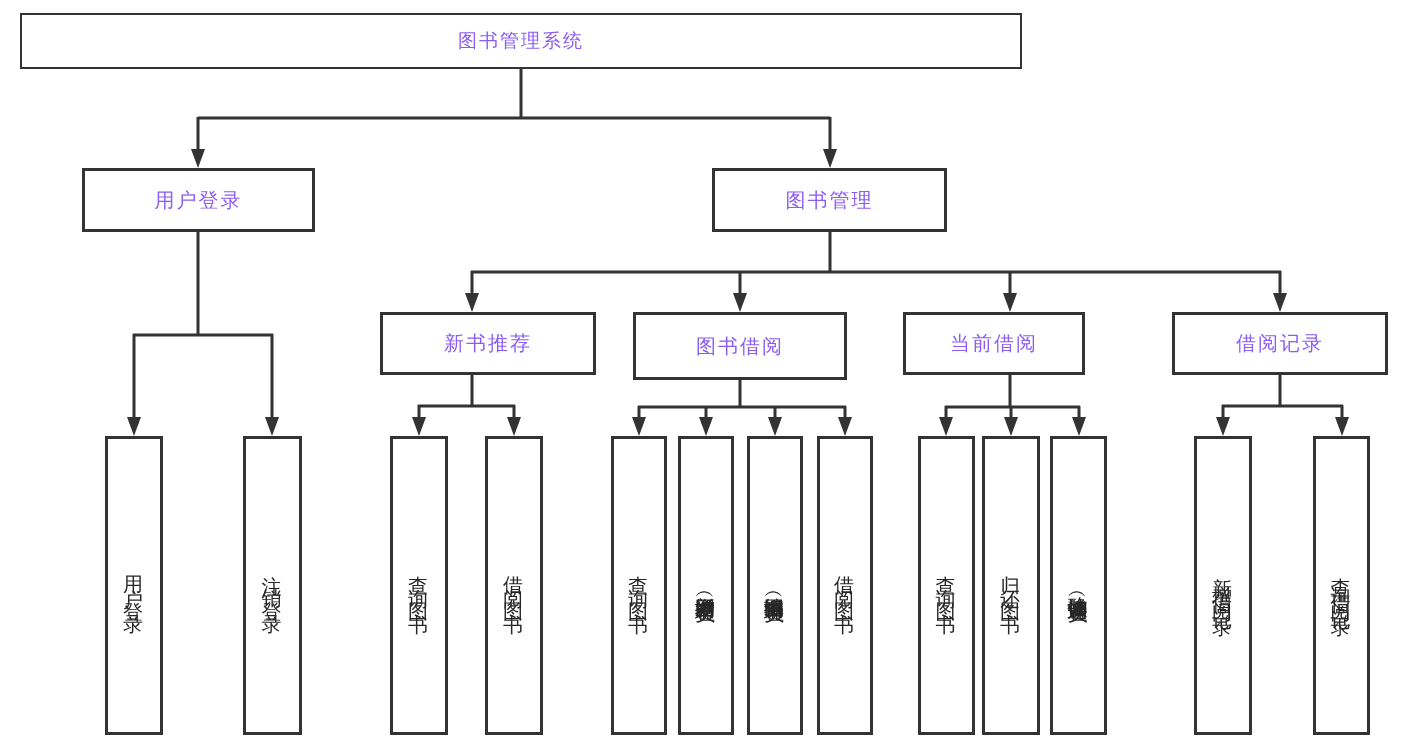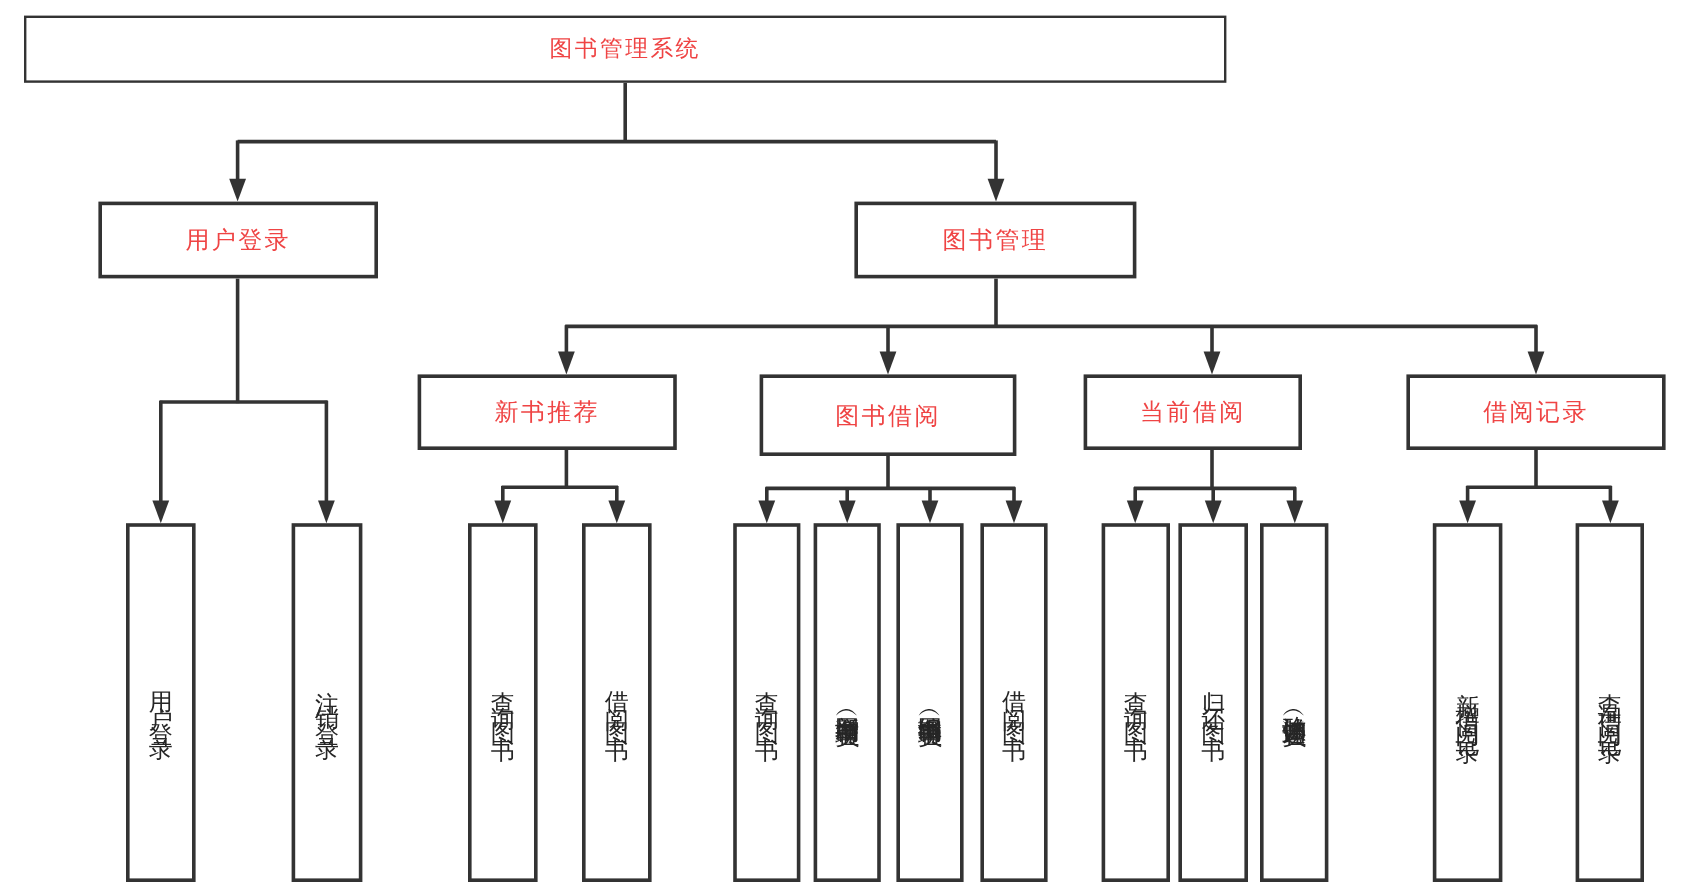--- a/index.html
+++ b/index.html
@@ -19,21 +19,21 @@
     left: 0; top: 0;
     width: 1405px; height: 747px;
   }
   .node {
     position: absolute;
     background: #ffffff;
     border: 3px solid #333333;
     display: flex;
     align-items: center;
     justify-content: center;
-    color: #ef4444;
+    color: #8b5cf6;
     font-size: 20px;
     letter-spacing: 2px;
     z-index: 2;
     font-family: Liberation Mono, monospace;
   }
   .node.root {
     border-width: 2px;
     left: 20px; top: 13px; width: 1002px; height: 56px;
     font-size: 19px;
   }
@@ -143,21 +143,21 @@
       <line x1="1342" y1="405" x2="1342" y2="421"></line>
       <polygon points="1335,417 1349,417 1342,436"></polygon>
     </g>
   </svg>
 
   <div class="node root">图书管理系统</div>
 
   <div class="node" style="left:82px; top:168px; width:233px; height:64px;">用户登录</div>
   <div class="node" style="left:712px; top:168px; width:235px; height:64px;">图书管理</div>
 
-  <div class="node" style="left:348px; top:312px; width:216px; height:63px;">新书推荐</div>
+  <div class="node" style="left:380px; top:312px; width:216px; height:63px;">新书推荐</div>
   <div class="node" style="left:633px; top:312px; width:214px; height:68px;">图书借阅</div>
   <div class="node" style="left:903px; top:312px; width:182px; height:63px;">当前借阅</div>
   <div class="node" style="left:1172px; top:312px; width:216px; height:63px;">借阅记录</div>
 
   <div class="leaf" style="left:105px; width:58px;">
     <span>用户登录</span>
   </div>
   <div class="leaf" style="left:243px; width:59px;">
     <span>注销登录</span>
   </div>

